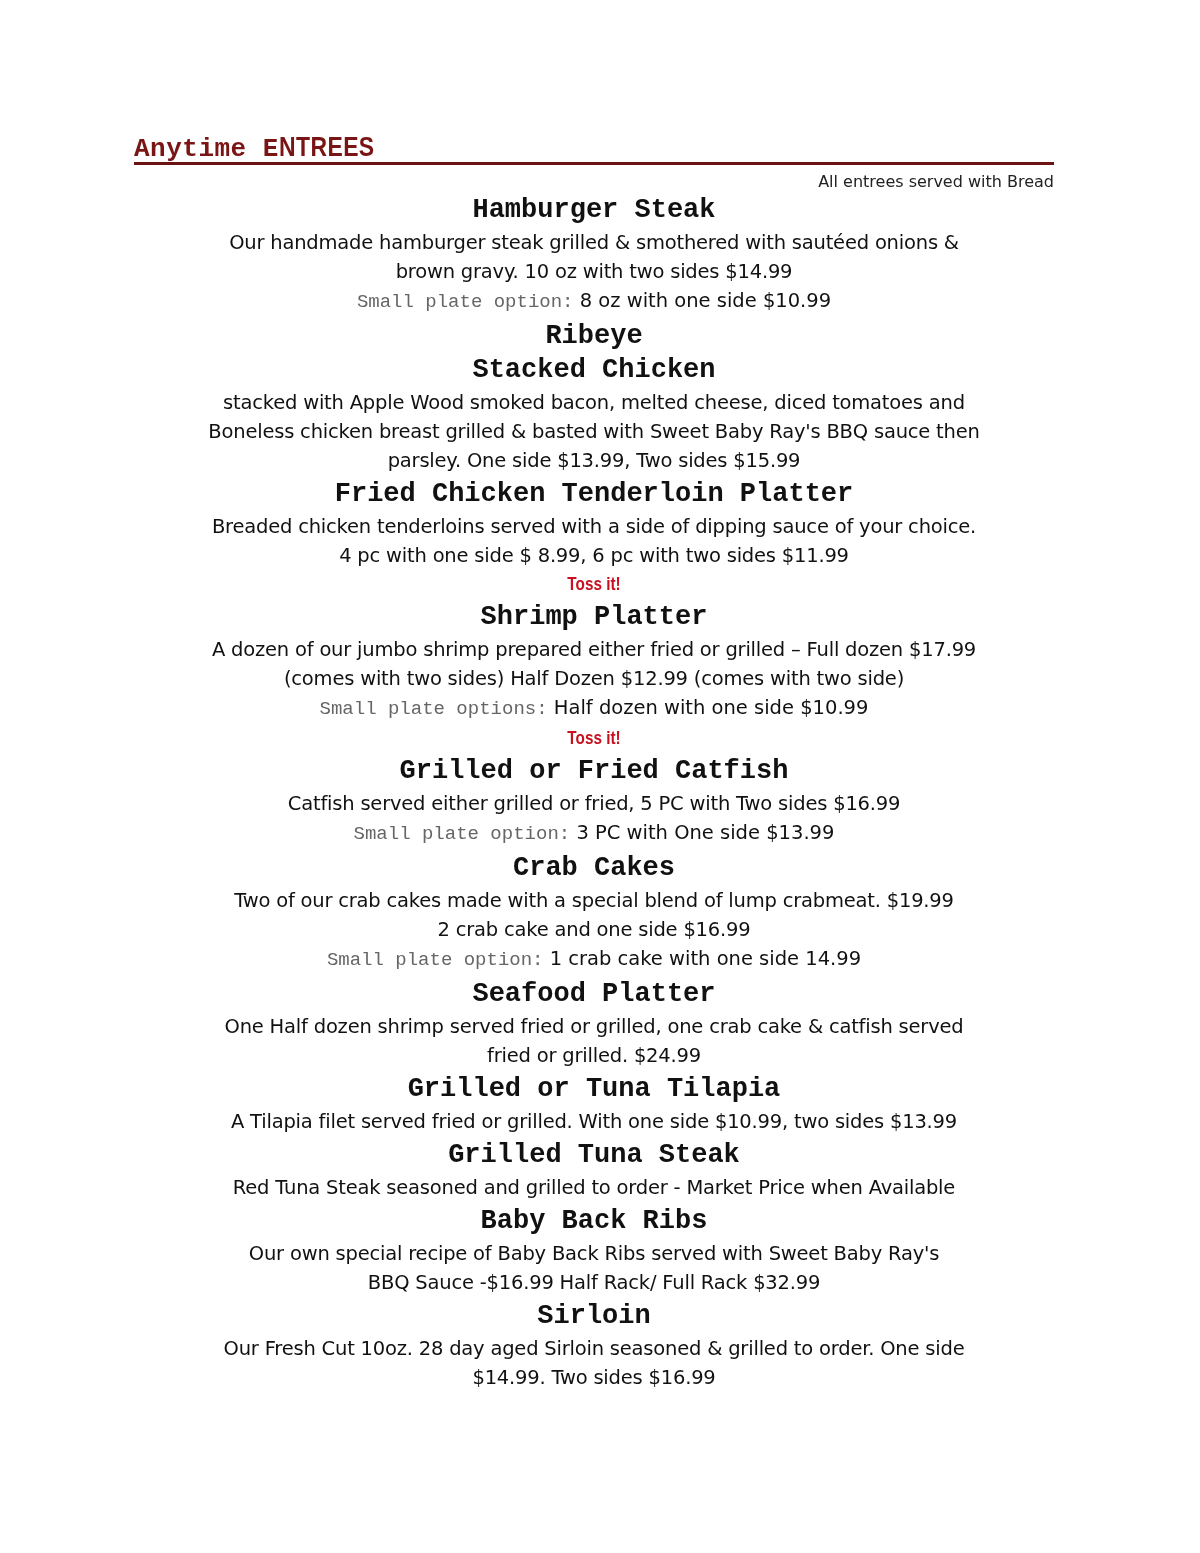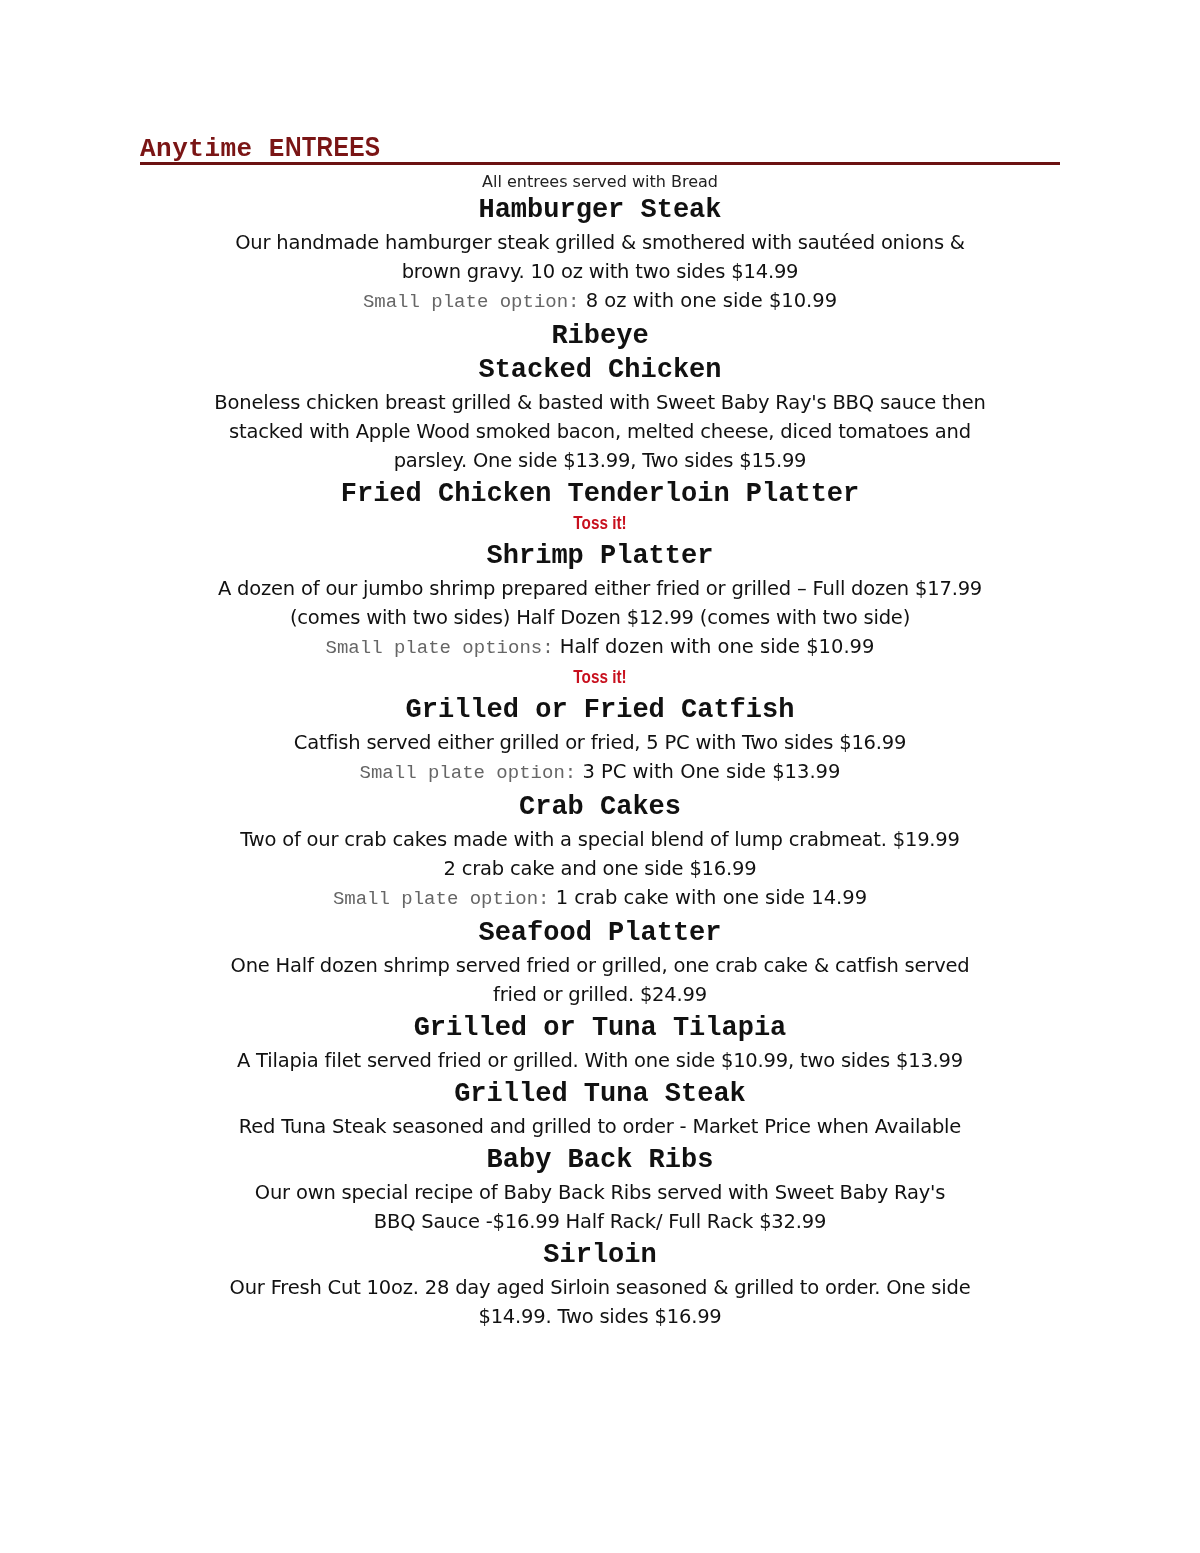--- a/index.html
+++ b/index.html
@@ -1,33 +1,33 @@
 <!DOCTYPE html>
 <html><head>
   <meta charset="utf-8">
   <style>
     html, body { margin: 0; padding: 0; background: #ffffff; }
     body { width: 1200px; height: 1553px; position: relative; overflow: hidden; }
-    .page { position: absolute; left: 140px; top: 128px; width: 920px; }
+    .page { position: absolute; left: 134px; top: 128px; width: 920px; }
     .header {
       position: relative;
       height: 34px;
       border-bottom: 3px solid #6b1212;
     }
     .header-title {
       position: absolute; left: 0; bottom: -2px;
       color: #7a1515;
       font-size: 26px;
       letter-spacing: 0.5px;
       white-space: nowrap;
     }
     .header-title .mono { font-family: "Liberation Mono", "DejaVu Sans Mono", monospace; font-weight: bold; }
     .header-title .sans { font-family: "Liberation Sans", "DejaVu Sans", sans-serif; font-weight: bold; font-size: 28px; transform: scaleX(0.82); display: inline-block; transform-origin: left bottom; }
     .subtitle {
-      text-align: center;
+      text-align: right;
       font-family: "DejaVu Sans", "Liberation Sans", sans-serif;
       font-size: 16px;
       color: #222;
       margin-top: 8px;
       line-height: 18px;
     }
     .item { text-align: center; }
     .item-name {
       font-family: "Liberation Mono", "DejaVu Sans Mono", monospace;
       font-weight: bold;
@@ -92,28 +92,32 @@
     </div>
   </div>
 
   <div class="item">
     <div class="item-name">Ribeye</div>
   </div>
 
   <div class="item">
     <div class="item-name">Stacked Chicken</div>
     <div class="desc tight-top">
+      <div>stacked with Apple Wood smoked bacon, melted cheese, diced tomatoes and</div>
       <div>Boneless chicken breast grilled &amp; basted with Sweet Baby Ray's BBQ sauce then</div>
-      <div>stacked with Apple Wood smoked bacon, melted cheese, diced tomatoes and</div>
       <div>parsley.  One side $13.99, Two sides $15.99</div>
     </div>
   </div>
 
   <div class="item">
     <div class="item-name">Fried Chicken Tenderloin Platter</div>
+    <div class="desc tight-top">
+      <div>Breaded chicken tenderloins served with a side of dipping sauce of your choice.</div>
+      <div>4 pc with one side $ 8.99, 6 pc with two sides $11.99</div>
+    </div>
     <div class="toss">Toss it!</div>
   </div>
 
   <div class="item">
     <div class="item-name">Shrimp Platter</div>
     <div class="desc tight-top">
       <div>A dozen of our jumbo shrimp prepared either fried or grilled – Full dozen $17.99</div>
       <div>(comes with two sides) Half Dozen $12.99 (comes with two side)</div>
     </div>
     <div class="small-plate">

